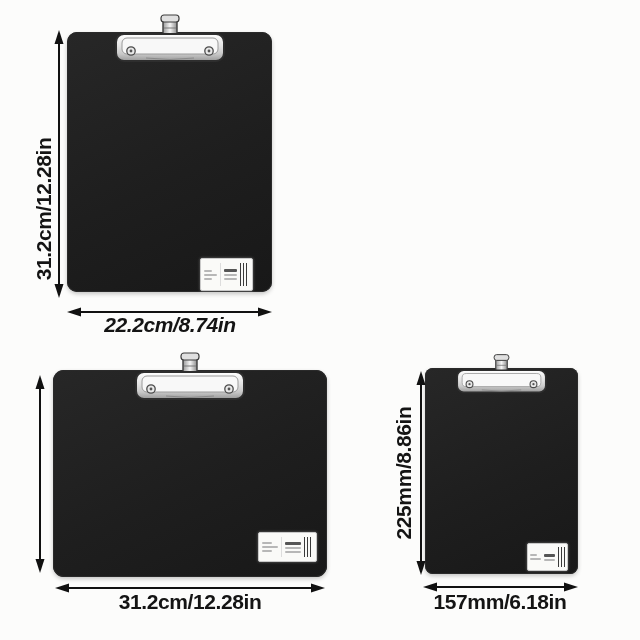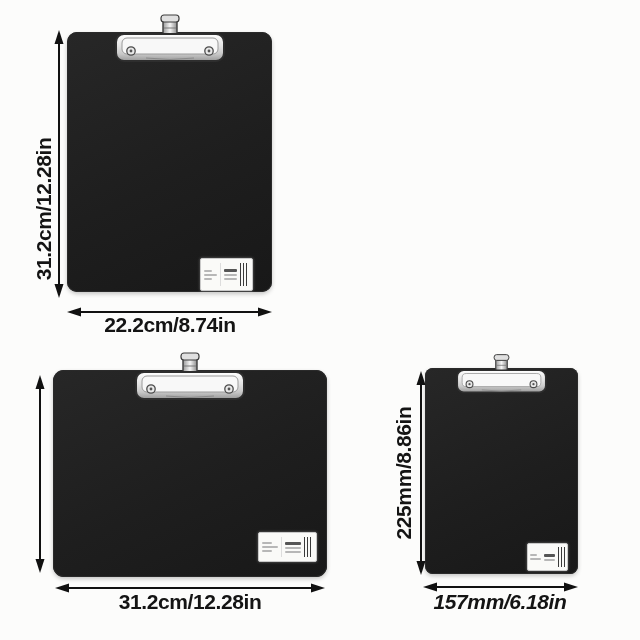--- a/index.html
+++ b/index.html
@@ -94,21 +94,21 @@
       <polygon points="6,0 1.5,14 10.5,14" fill="#111"></polygon>
       <polygon points="6,268 1.5,254 10.5,254" fill="#111"></polygon>
     </svg>
     <div class="dim-label v" style="left:44px;top:209px;">31.2cm/12.28in</div>
 
     <svg class="arrow" style="left:67px;top:306px;" width="205" height="12" viewBox="0 0 205 12">
       <line x1="10" y1="6" x2="195" y2="6" stroke="#111" stroke-width="2"></line>
       <polygon points="0,6 14,1.5 14,10.5" fill="#111"></polygon>
       <polygon points="205,6 191,1.5 191,10.5" fill="#111"></polygon>
     </svg>
-    <div class="dim-label h" style="left:170px;top:313px;">22.2cm/8.74in</div>
+    <div class="dim-label h" style="left:170px;top:313px;font-style:italic;">22.2cm/8.74in</div>
 
     <div class="sticker" style="left:200px;top:258px;width:53px;height:33px;">
       <div class="txtcol">
         <div class="tline short"></div>
           <div class="tline"></div>
           <div class="tline short"></div>
       </div>
       <div class="divider"></div>
       <div class="txtcol">
         <div class="tline dark"></div>
@@ -187,21 +187,21 @@
       <polygon points="6,0 1.5,14 10.5,14" fill="#111"></polygon>
       <polygon points="6,204 1.5,190 10.5,190" fill="#111"></polygon>
     </svg>
     <div class="dim-label v" style="left:404px;top:473px;">225mm/8.86in</div>
 
     <svg class="arrow" style="left:423px;top:581px;" width="155" height="12" viewBox="0 0 155 12">
       <line x1="10" y1="6" x2="145" y2="6" stroke="#111" stroke-width="2"></line>
       <polygon points="0,6 14,1.5 14,10.5" fill="#111"></polygon>
       <polygon points="155,6 141,1.5 141,10.5" fill="#111"></polygon>
     </svg>
-    <div class="dim-label h" style="left:500px;top:590px;font-style:italic;">157mm/6.18in</div>
+    <div class="dim-label h" style="left:500px;top:590px;">157mm/6.18in</div>
 
     <div class="sticker" style="left:527px;top:543px;width:41px;height:28px;padding:3px 2px;">
       <div class="txtcol">
         <div class="tline short"></div>
           <div class="tline"></div>
       </div>
       <div class="txtcol">
         <div class="tline dark"></div>
           <div class="tline"></div>
       </div>

